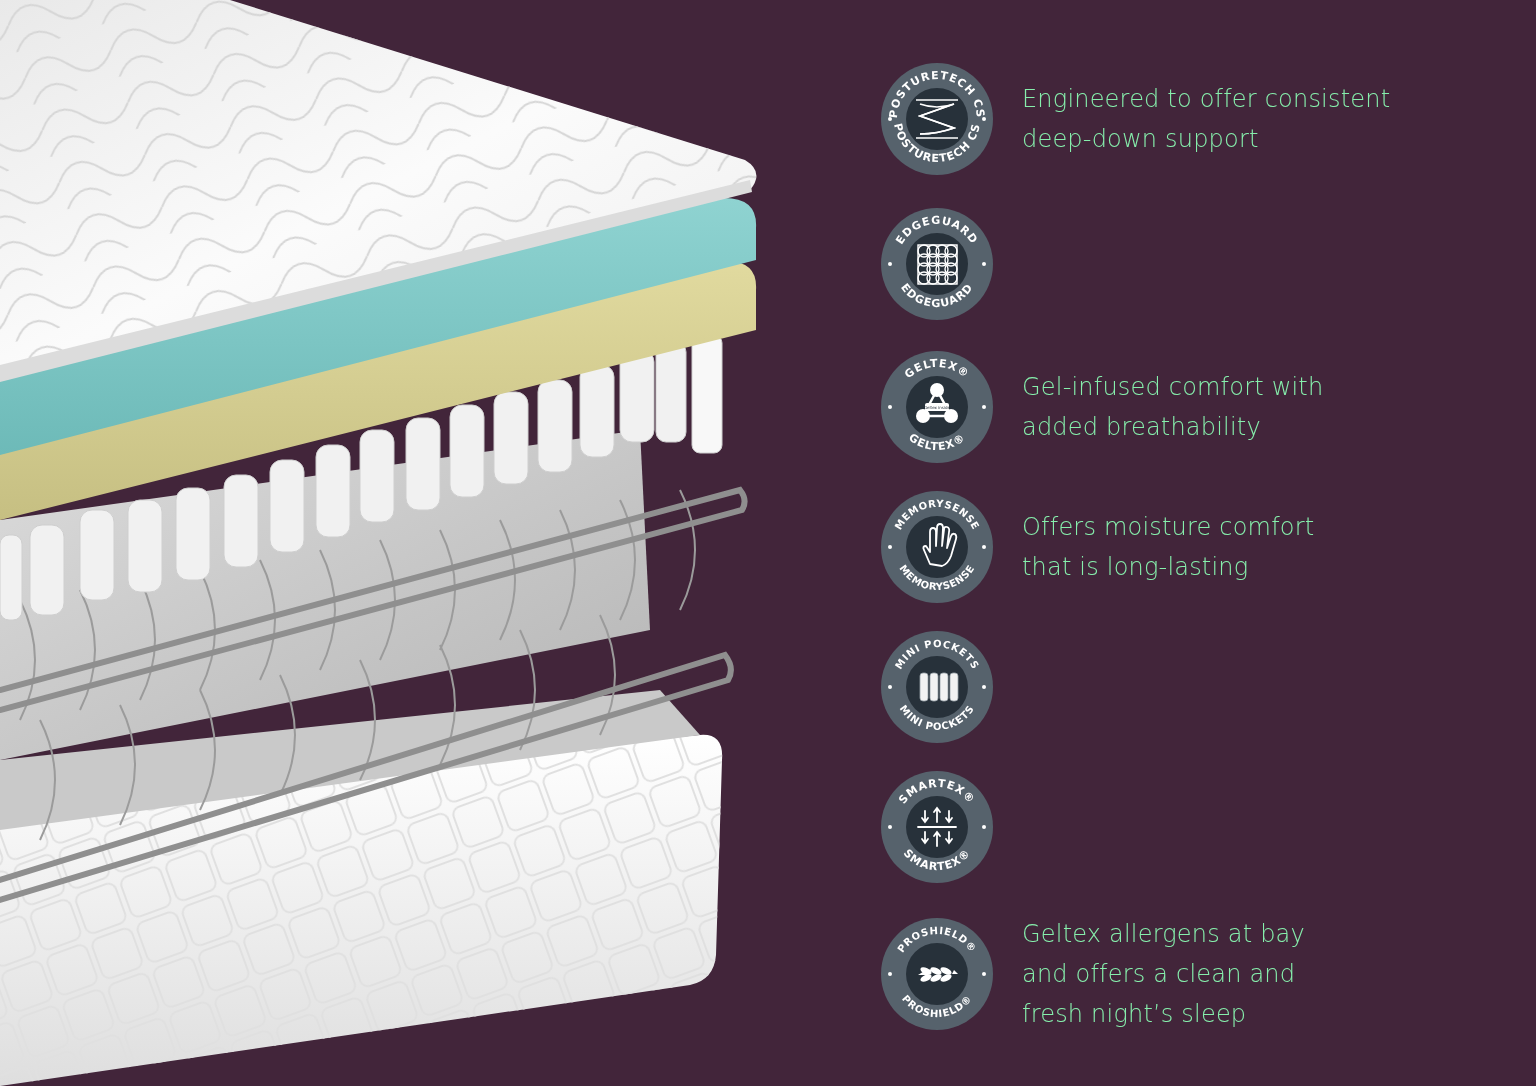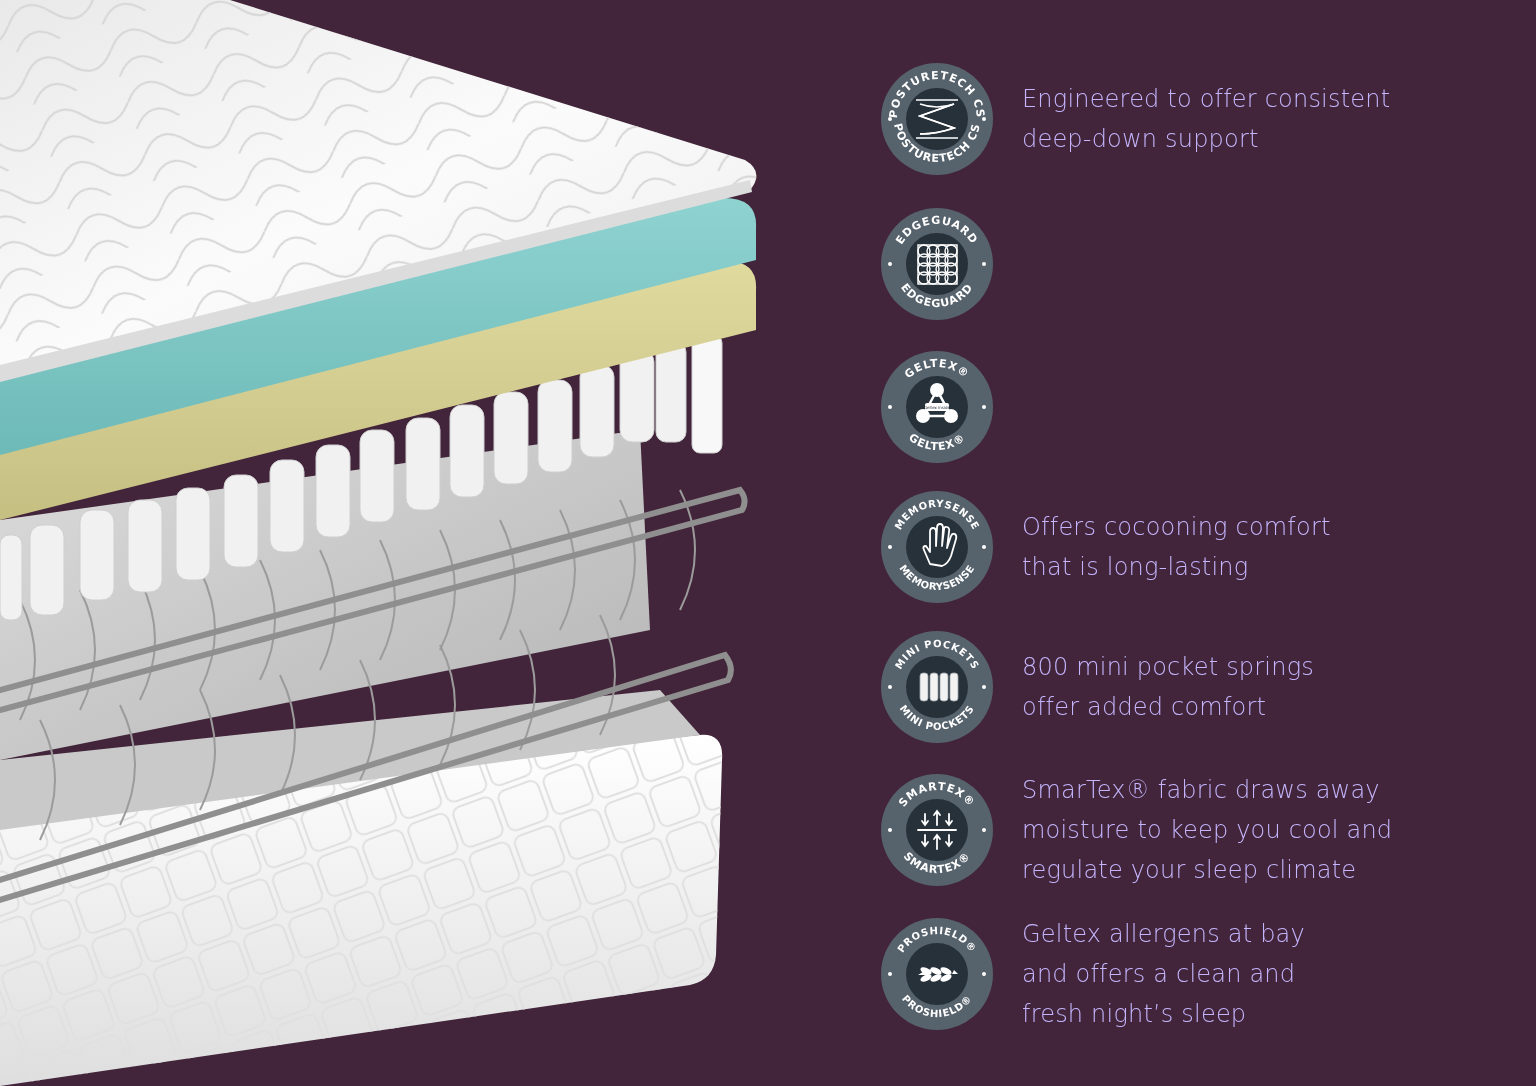--- a/index.html
+++ b/index.html
@@ -7,21 +7,21 @@
     width:1536px; height:1086px; overflow:hidden; position:relative;
     background:#42253a;
     font-family:"DejaVu Sans", "Liberation Sans", sans-serif;
   }
   #mattress { position:absolute; left:0; top:0; width:780px; height:1086px; }
   #features { position:absolute; left:0; top:0; width:1536px; height:1086px; }
   .feature { position:absolute; left:880px; display:flex; align-items:center; }
   .badge { width:114px; height:114px; flex:0 0 114px; position:relative; }
   .badge svg { width:114px; height:114px; display:block; }
   .desc {
-    margin-left:28px; color:#c4b5fd; font-size:24px; line-height:40px;
+    margin-left:28px; color:#86efac; font-size:24px; line-height:40px;
     font-weight:300; letter-spacing:0.2px; white-space:pre-line;
     font-family:"DejaVu Sans", sans-serif;
   }
 </style>
 </head>
 <body>
 
 <svg id="mattress" viewBox="0 0 780 1086" xmlns="http://www.w3.org/2000/svg">
   <defs>
     <linearGradient id="quiltG" x1="0" y1="0" x2="1" y2="1">
@@ -200,39 +200,41 @@
         <g>
           <path d="M57 40 L43 66 L71 66 Z" fill="none" stroke="#fff" stroke-width="2.5"></path>
           <circle cx="57" cy="40" r="7" fill="#fff"></circle>
           <circle cx="43" cy="66" r="7" fill="#fff"></circle>
           <circle cx="71" cy="66" r="7" fill="#fff"></circle>
           <rect x="45" y="53" width="24" height="8" rx="2" fill="#fff"></rect>
           <text x="57" y="59" font-size="4" text-anchor="middle" fill="#27313a">Geltex inside</text>
         </g>
       </svg>
     </div>
+    <div class="desc">Gel-infused comfort with
+added breathability</div>
   </div>
 
   <div class="feature" style="top:490px">
     <div class="badge">
       <svg viewBox="0 0 114 114">
         <defs>
             <path id="arcT3" d="M17 57 A40 40 0 0 1 97 57"></path>
             <path id="arcB3" d="M14 57 A43 43 0 0 0 100 57"></path>
           </defs>
         <circle cx="57" cy="57" r="56" fill="#56626c"></circle>
         <circle cx="57" cy="57" r="31" fill="#27313a"></circle>
         <circle cx="10" cy="57" r="2" fill="#fff"></circle>
           <circle cx="104" cy="57" r="2" fill="#fff"></circle>
         <text font-size="10" fill="#fff" font-weight="bold" letter-spacing="0.5"><textPath href="#arcT3" startOffset="50%" text-anchor="middle">MEMORYSENSE</textPath></text>
         <text font-size="10" fill="#fff" font-weight="bold" letter-spacing="0.5"><textPath href="#arcB3" startOffset="50%" text-anchor="middle">MEMORYSENSE</textPath></text>
         <path fill="none" stroke="#fff" stroke-width="1.8" stroke-linejoin="round" d="M50 74 L44 60 Q42 56 46 56 L50 62 L50 42 Q50 38 53 38 Q56 38 56 42 L56 56 L57 38 Q57 34 60 34 Q63 34 63 38 L62 56 L64 40 Q64 36 67 37 Q70 38 69 42 L67 58 L71 46 Q72 43 75 44 Q77 46 76 49 L71 66 Q68 74 62 76 Z"></path>
       </svg>
     </div>
-    <div class="desc">Offers cocooning comfort
+    <div class="desc">Offers moisture comfort
 that is long-lasting</div>
   </div>
 
   <div class="feature" style="top:630px">
     <div class="badge">
       <svg viewBox="0 0 114 114">
         <defs>
             <path id="arcT4" d="M17 57 A40 40 0 0 1 97 57"></path>
             <path id="arcB4" d="M14 57 A43 43 0 0 0 100 57"></path>
           </defs>
@@ -243,22 +245,20 @@
         <text font-size="10" fill="#fff" font-weight="bold" letter-spacing="0.8"><textPath href="#arcT4" startOffset="50%" text-anchor="middle">MINI POCKETS</textPath></text>
         <text font-size="10" fill="#fff" font-weight="bold" letter-spacing="0.8"><textPath href="#arcB4" startOffset="50%" text-anchor="middle">MINI POCKETS</textPath></text>
         <g fill="#f2f2f2" stroke="#9aa3aa" stroke-width="0.8">
           <rect x="40" y="43" width="8" height="28" rx="3"></rect>
           <rect x="50" y="43" width="8" height="28" rx="3"></rect>
           <rect x="60" y="43" width="8" height="28" rx="3"></rect>
           <rect x="70" y="43" width="8" height="28" rx="3"></rect>
         </g>
       </svg>
     </div>
-    <div class="desc">800 mini pocket springs
-offer added comfort</div>
   </div>
 
   <div class="feature" style="top:770px">
     <div class="badge">
       <svg viewBox="0 0 114 114">
         <defs>
             <path id="arcT5" d="M17 57 A40 40 0 0 1 97 57"></path>
             <path id="arcB5" d="M14 57 A43 43 0 0 0 100 57"></path>
           </defs>
         <circle cx="57" cy="57" r="56" fill="#56626c"></circle>
@@ -271,23 +271,20 @@
           <line x1="38" y1="57" x2="76" y2="57"></line>
           <path d="M45 41 v11 M42 48 l3 4 l3 -4"></path>
           <path d="M57 52 v-14 M54 42 l3 -4 l3 4"></path>
           <path d="M69 41 v11 M66 48 l3 4 l3 -4"></path>
           <path d="M45 62 v11 M42 69 l3 4 l3 -4"></path>
           <path d="M57 76 v-14 M54 66 l3 -4 l3 4"></path>
           <path d="M69 62 v11 M66 69 l3 4 l3 -4"></path>
         </g>
       </svg>
     </div>
-    <div class="desc">SmarTex® fabric draws away
-moisture to keep you cool and
-regulate your sleep climate</div>
   </div>
 
   <div class="feature" style="top:914px">
     <div class="badge">
       <svg viewBox="0 0 114 114">
         <defs>
             <path id="arcT6" d="M17 57 A40 40 0 0 1 97 57"></path>
             <path id="arcB6" d="M14 57 A43 43 0 0 0 100 57"></path>
           </defs>
         <circle cx="57" cy="57" r="56" fill="#56626c"></circle>

